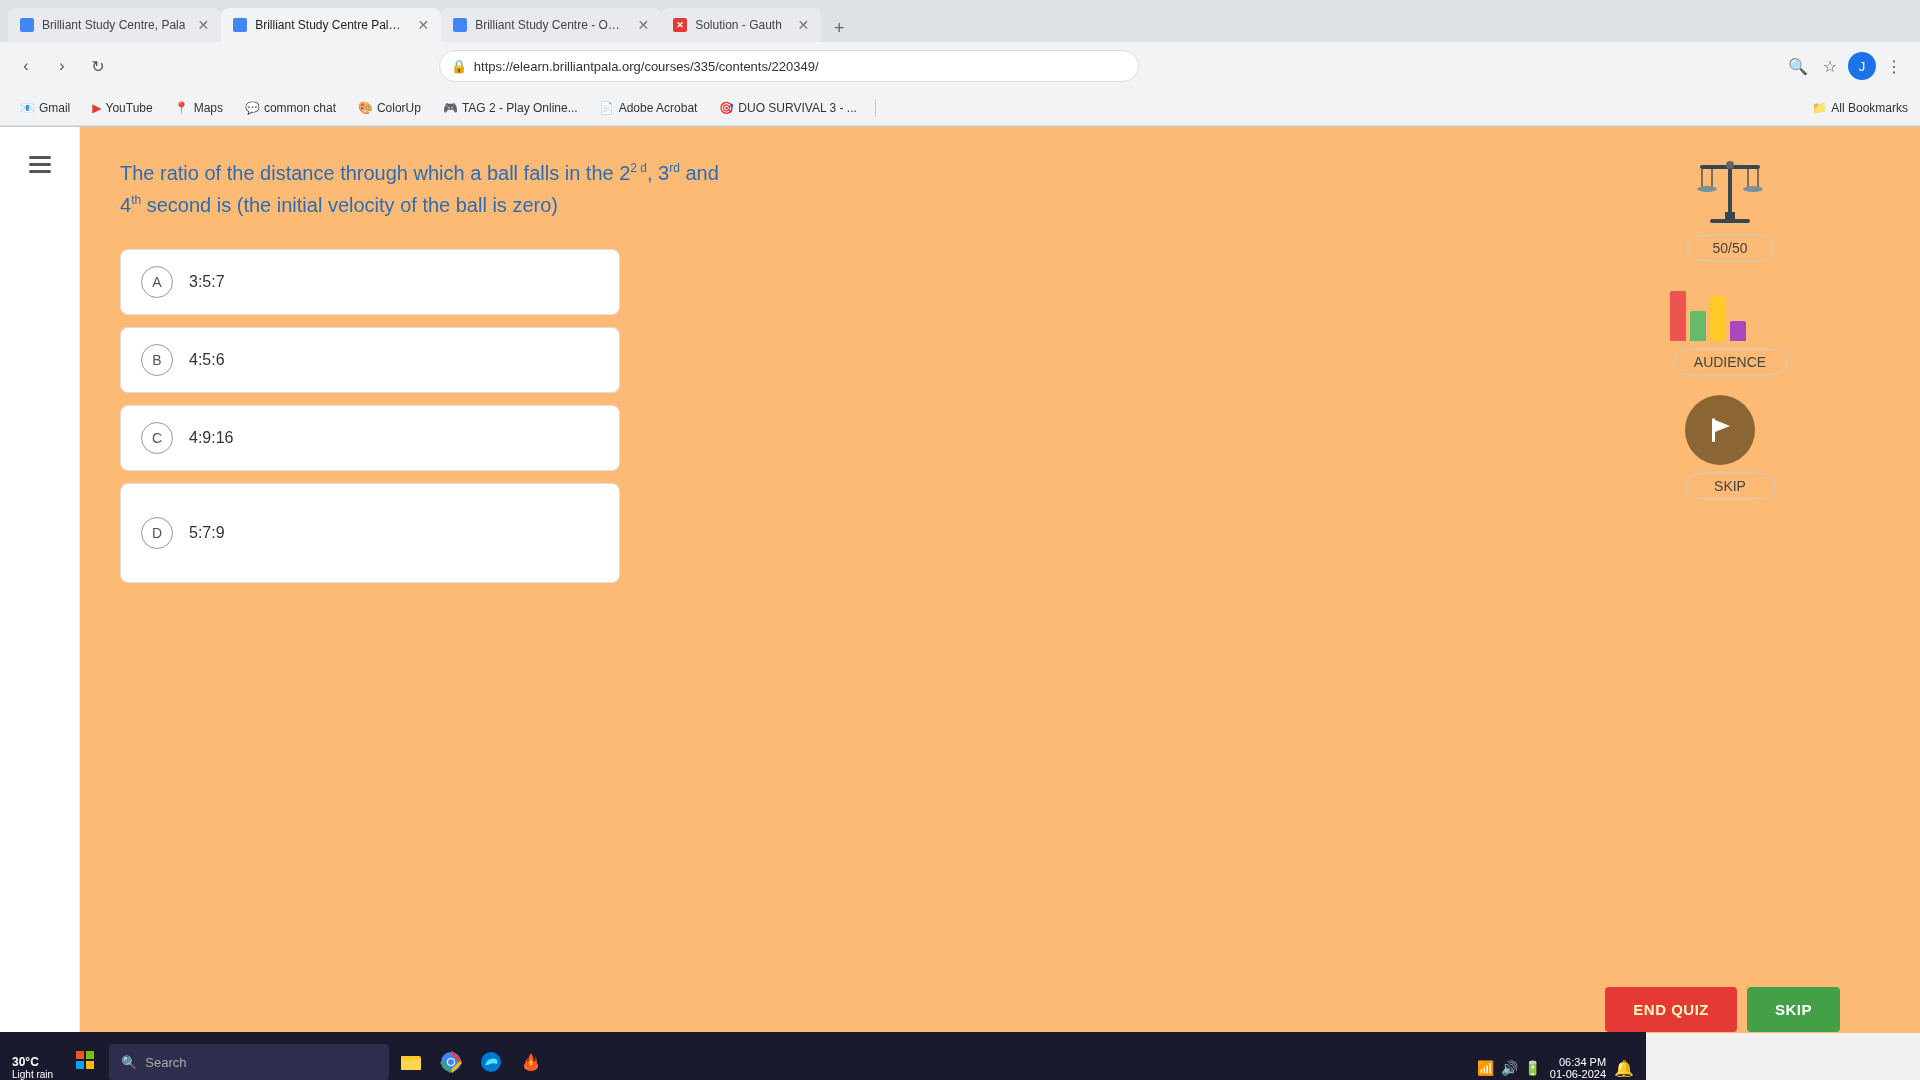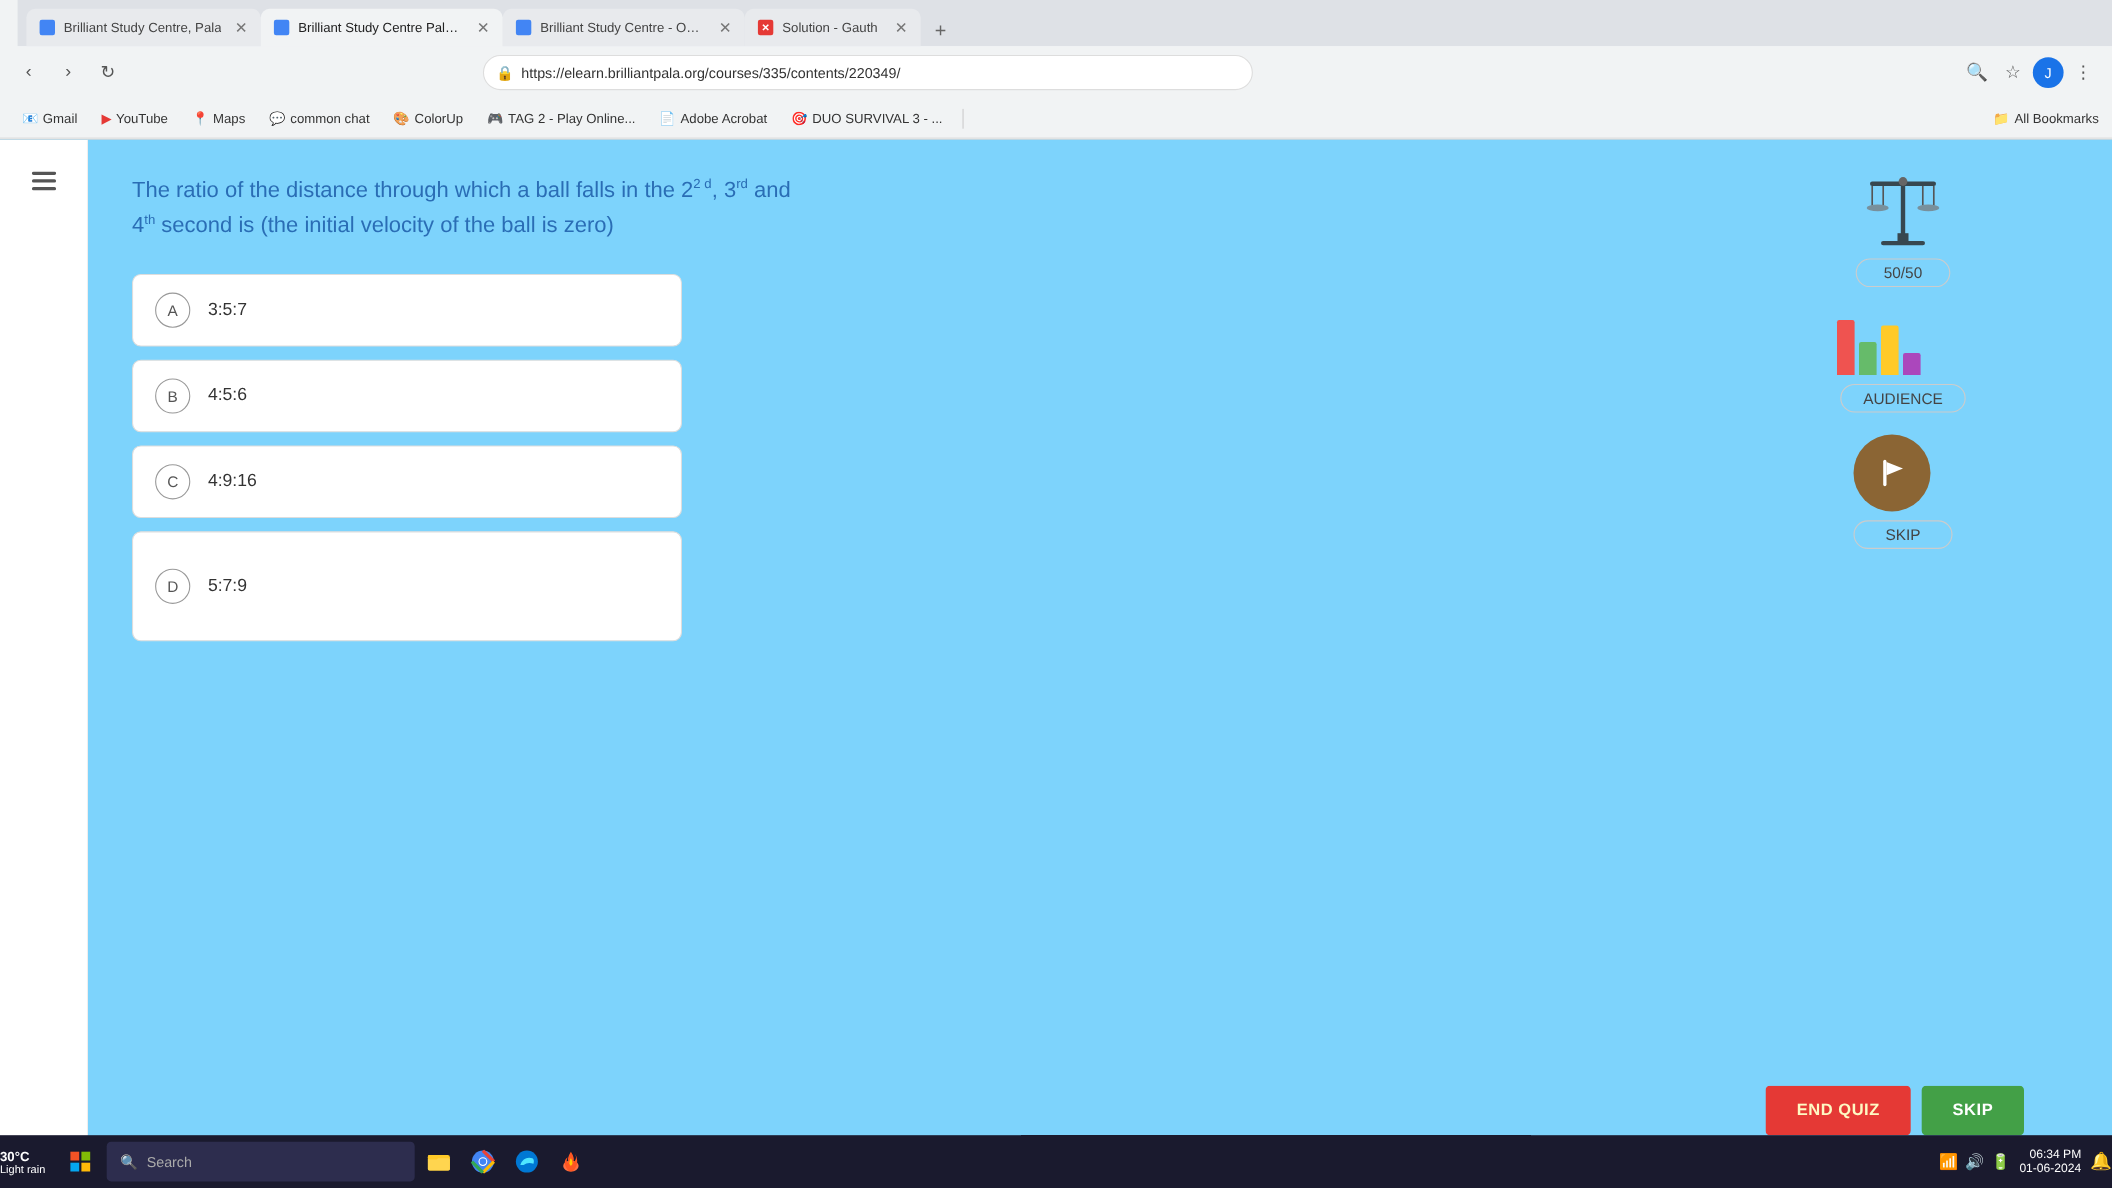--- a/index.html
+++ b/index.html
@@ -1,40 +1,40 @@
 <!DOCTYPE html>
 <html><head>
   <meta charset="utf-8">
   <style>
     * { margin: 0; padding: 0; box-sizing: border-box; }
     body { width: 1920px; height: 1080px; overflow: hidden; font-family: 'Segoe UI', Arial, sans-serif; background: #f0f0f0; }
 
     
     .browser-chrome { background: #f1f3f4; border-bottom: 1px solid #ccc; }
-    .tab-bar { display: flex; align-items: flex-end; padding: 16px 0 0 8px; height: 42px; background: #dee1e6; gap: 0; margin-left: 16px; }
+    .tab-bar { display: flex; align-items: flex-end; padding: 16px 0 0 8px; height: 42px; background: #dee1e6; gap: 0; }
     .tab { display: flex; align-items: center; height: 34px; padding: 0 12px; border-radius: 8px 8px 0 0; font-size: 13px; color: #444; max-width: 220px; min-width: 160px; background: #e8eaed; gap: 8px; cursor: pointer; position: relative; }
     .tab.active { background: #f1f3f4; color: #222; z-index: 2; }
     .tab .favicon { width: 16px; height: 16px; border-radius: 2px; flex-shrink: 0; }
     .tab .tab-title { overflow: hidden; white-space: nowrap; text-overflow: ellipsis; flex: 1; font-size: 12px; }
     .tab .close-btn { font-size: 14px; color: #777; cursor: pointer; margin-left: 4px; }
     .new-tab-btn { width: 28px; height: 28px; display: flex; align-items: center; justify-content: center; font-size: 18px; color: #666; cursor: pointer; margin-left: 4px; }
 
     .address-bar-row { display: flex; align-items: center; padding: 6px 12px; gap: 8px; background: #f1f3f4; height: 48px; }
     .nav-btn { width: 28px; height: 28px; display: flex; align-items: center; justify-content: center; font-size: 16px; color: #555; cursor: pointer; border-radius: 50%; }
     .address-bar { flex: 1; height: 32px; background: #fff; border: 1px solid #ddd; border-radius: 16px; display: flex; align-items: center; padding: 0 12px; font-size: 13px; color: #333; max-width: 700px; margin: 0 auto; }
     .toolbar-icons { display: flex; gap: 4px; margin-left: auto; }
     .toolbar-icon { width: 28px; height: 28px; display: flex; align-items: center; justify-content: center; font-size: 16px; color: #555; cursor: pointer; border-radius: 50%; }
 
     .bookmarks-bar { display: flex; align-items: center; padding: 4px 12px; gap: 6px; height: 36px; border-bottom: 1px solid #ddd; background: #f1f3f4; }
     .bookmark-item { display: flex; align-items: center; gap: 4px; padding: 2px 8px; border-radius: 4px; cursor: pointer; font-size: 12px; color: #333; white-space: nowrap; }
     .bookmarks-sep { width: 1px; height: 18px; background: #ccc; margin: 0 4px; }
     .all-bookmarks { margin-left: auto; font-size: 12px; color: #333; display: flex; align-items: center; gap: 4px; cursor: pointer; }
 
     
-    .page-content { background: #7dd3fc; height: calc(1080px - 126px - 48px); display: flex; overflow: hidden; }
+    .page-content { background: #fdba74; height: calc(1080px - 126px - 48px); display: flex; overflow: hidden; }
     .sidebar { width: 80px; background: #fff; border-right: 1px solid #eee; display: flex; flex-direction: column; align-items: center; padding-top: 20px; }
     .main-area { flex: 1; padding: 30px 40px; overflow-y: auto; }
     .right-panel { width: 380px; padding: 20px; display: flex; flex-direction: column; align-items: center; gap: 20px; }
 
     .question-text { color: #2a6db5; font-size: 20px; line-height: 1.6; margin-bottom: 28px; max-width: 620px; }
     .question-text sup { font-size: 12px; }
 
     .option-card { display: flex; align-items: center; gap: 16px; border: 1px solid #ddd; border-radius: 8px; padding: 16px 20px; margin-bottom: 12px; cursor: pointer; background: #fff; max-width: 500px; }
     .option-letter { width: 32px; height: 32px; border-radius: 50%; border: 1.5px solid #999; display: flex; align-items: center; justify-content: center; font-size: 14px; color: #555; font-weight: 500; flex-shrink: 0; }
     .option-text { font-size: 16px; color: #333; }
@@ -51,21 +51,21 @@
     .skip-widget { display: flex; flex-direction: column; align-items: flex-start; gap: 8px; }
     .skip-icon { width: 70px; height: 70px; border-radius: 50%; background: #8B6534; display: flex; align-items: center; justify-content: center; }
     .skip-badge { border: 1.5px solid #ccc; border-radius: 20px; padding: 4px 28px; font-size: 14px; color: #444; }
 
     
     .bottom-bar { position: fixed; bottom: 48px; right: 80px; display: flex; gap: 10px; }
     .btn-end-quiz { background: #e53935; color: #fef9c3; border: none; border-radius: 4px; padding: 14px 28px; font-size: 15px; font-weight: 600; cursor: pointer; letter-spacing: 0.5px; }
     .btn-check { background: #43a047; color: #fff; border: none; border-radius: 4px; padding: 14px 28px; font-size: 15px; font-weight: 600; cursor: pointer; letter-spacing: 0.5px; }
 
     
-    .taskbar { position: fixed; bottom: 0; left: 0; width: 1920px; height: 48px; background: #1a1a2e; display: flex; align-items: center; padding: 0 0; gap: 4px; z-index: 100; }
+    .taskbar { position: fixed; bottom: 0; left: 0; width: 1646px; height: 48px; background: #1a1a2e; display: flex; align-items: flex-end; padding: 0 12px; gap: 4px; z-index: 100; }
     .weather-widget { display: flex; flex-direction: column; color: #fff; font-size: 10px; margin-right: 8px; }
     .weather-temp { font-size: 12px; font-weight: 600; }
     .start-btn { width: 40px; height: 40px; display: flex; align-items: center; justify-content: center; cursor: pointer; }
     .taskbar-icon { width: 36px; height: 36px; display: flex; align-items: center; justify-content: center; cursor: pointer; border-radius: 4px; }
     .search-bar { display: flex; align-items: center; background: #2d2d4e; border-radius: 4px; padding: 4px 12px; gap: 8px; height: 36px; width: 280px; }
     .search-bar span { color: #aaa; font-size: 13px; }
     .taskbar-right { margin-left: auto; display: flex; align-items: center; gap: 8px; color: #fff; font-size: 11px; }
     .system-icons { display: flex; gap: 6px; align-items: center; }
     .time-display { display: flex; flex-direction: column; align-items: flex-end; font-size: 11px; color: #fff; }
   </style>

